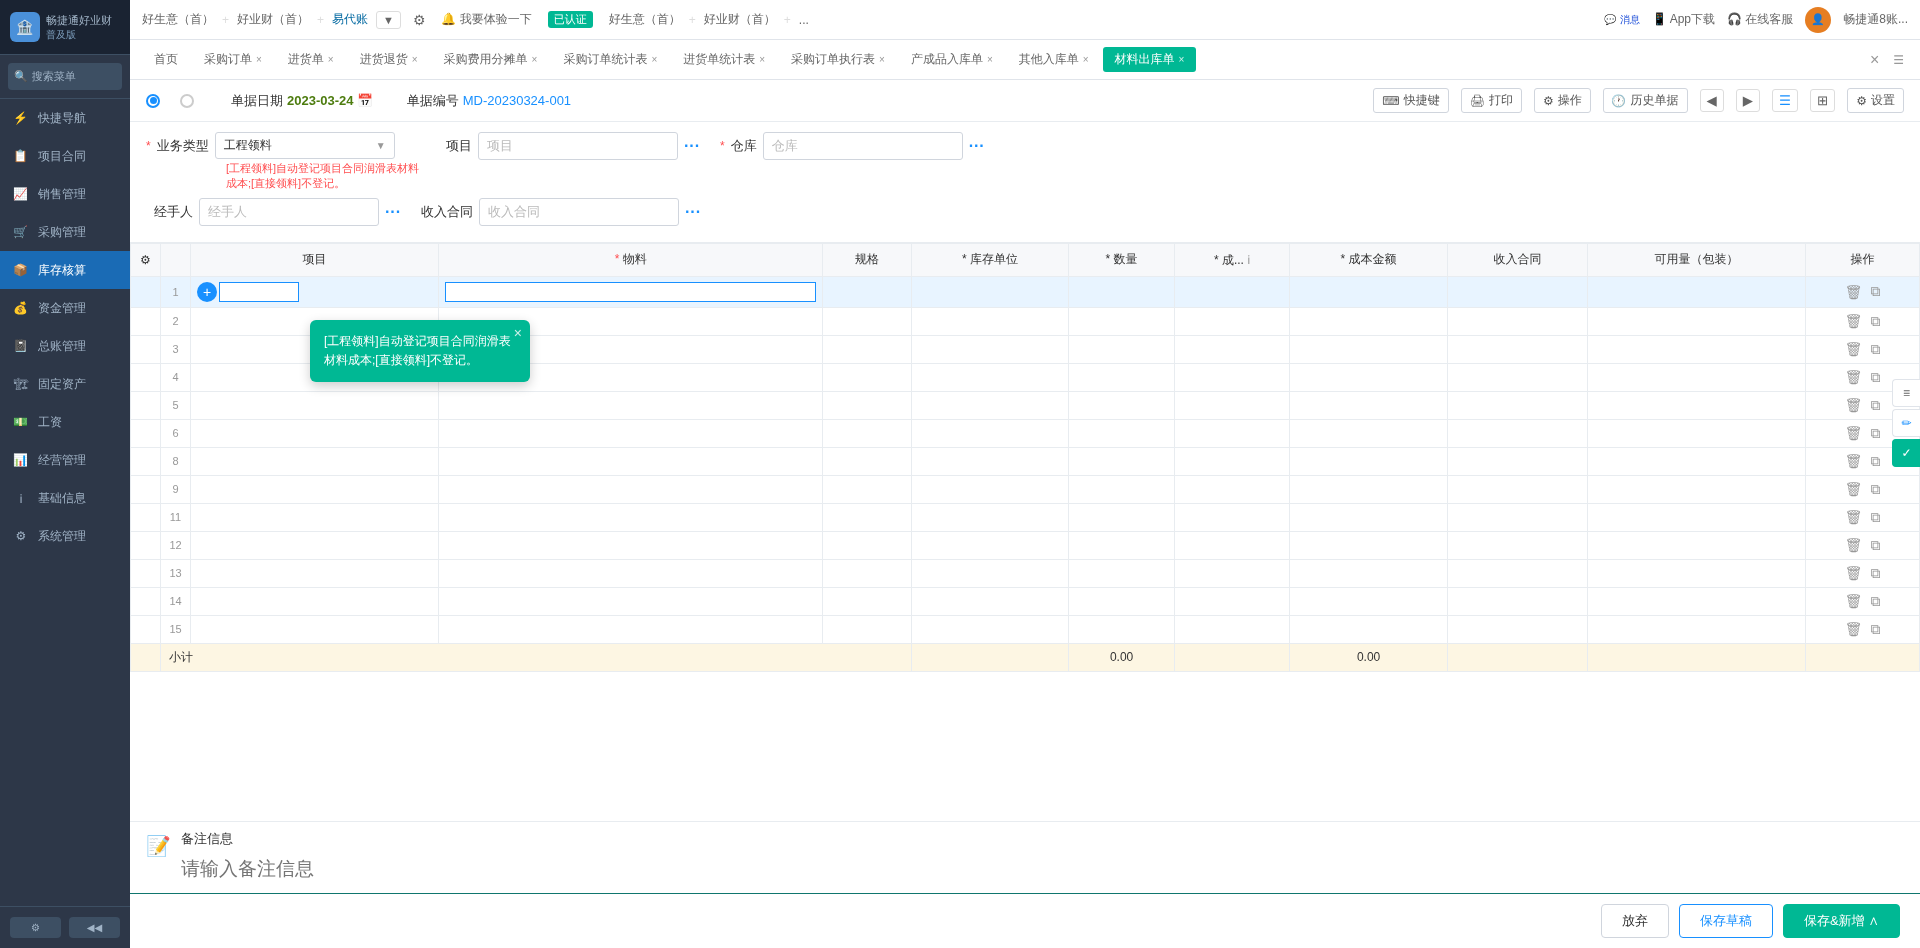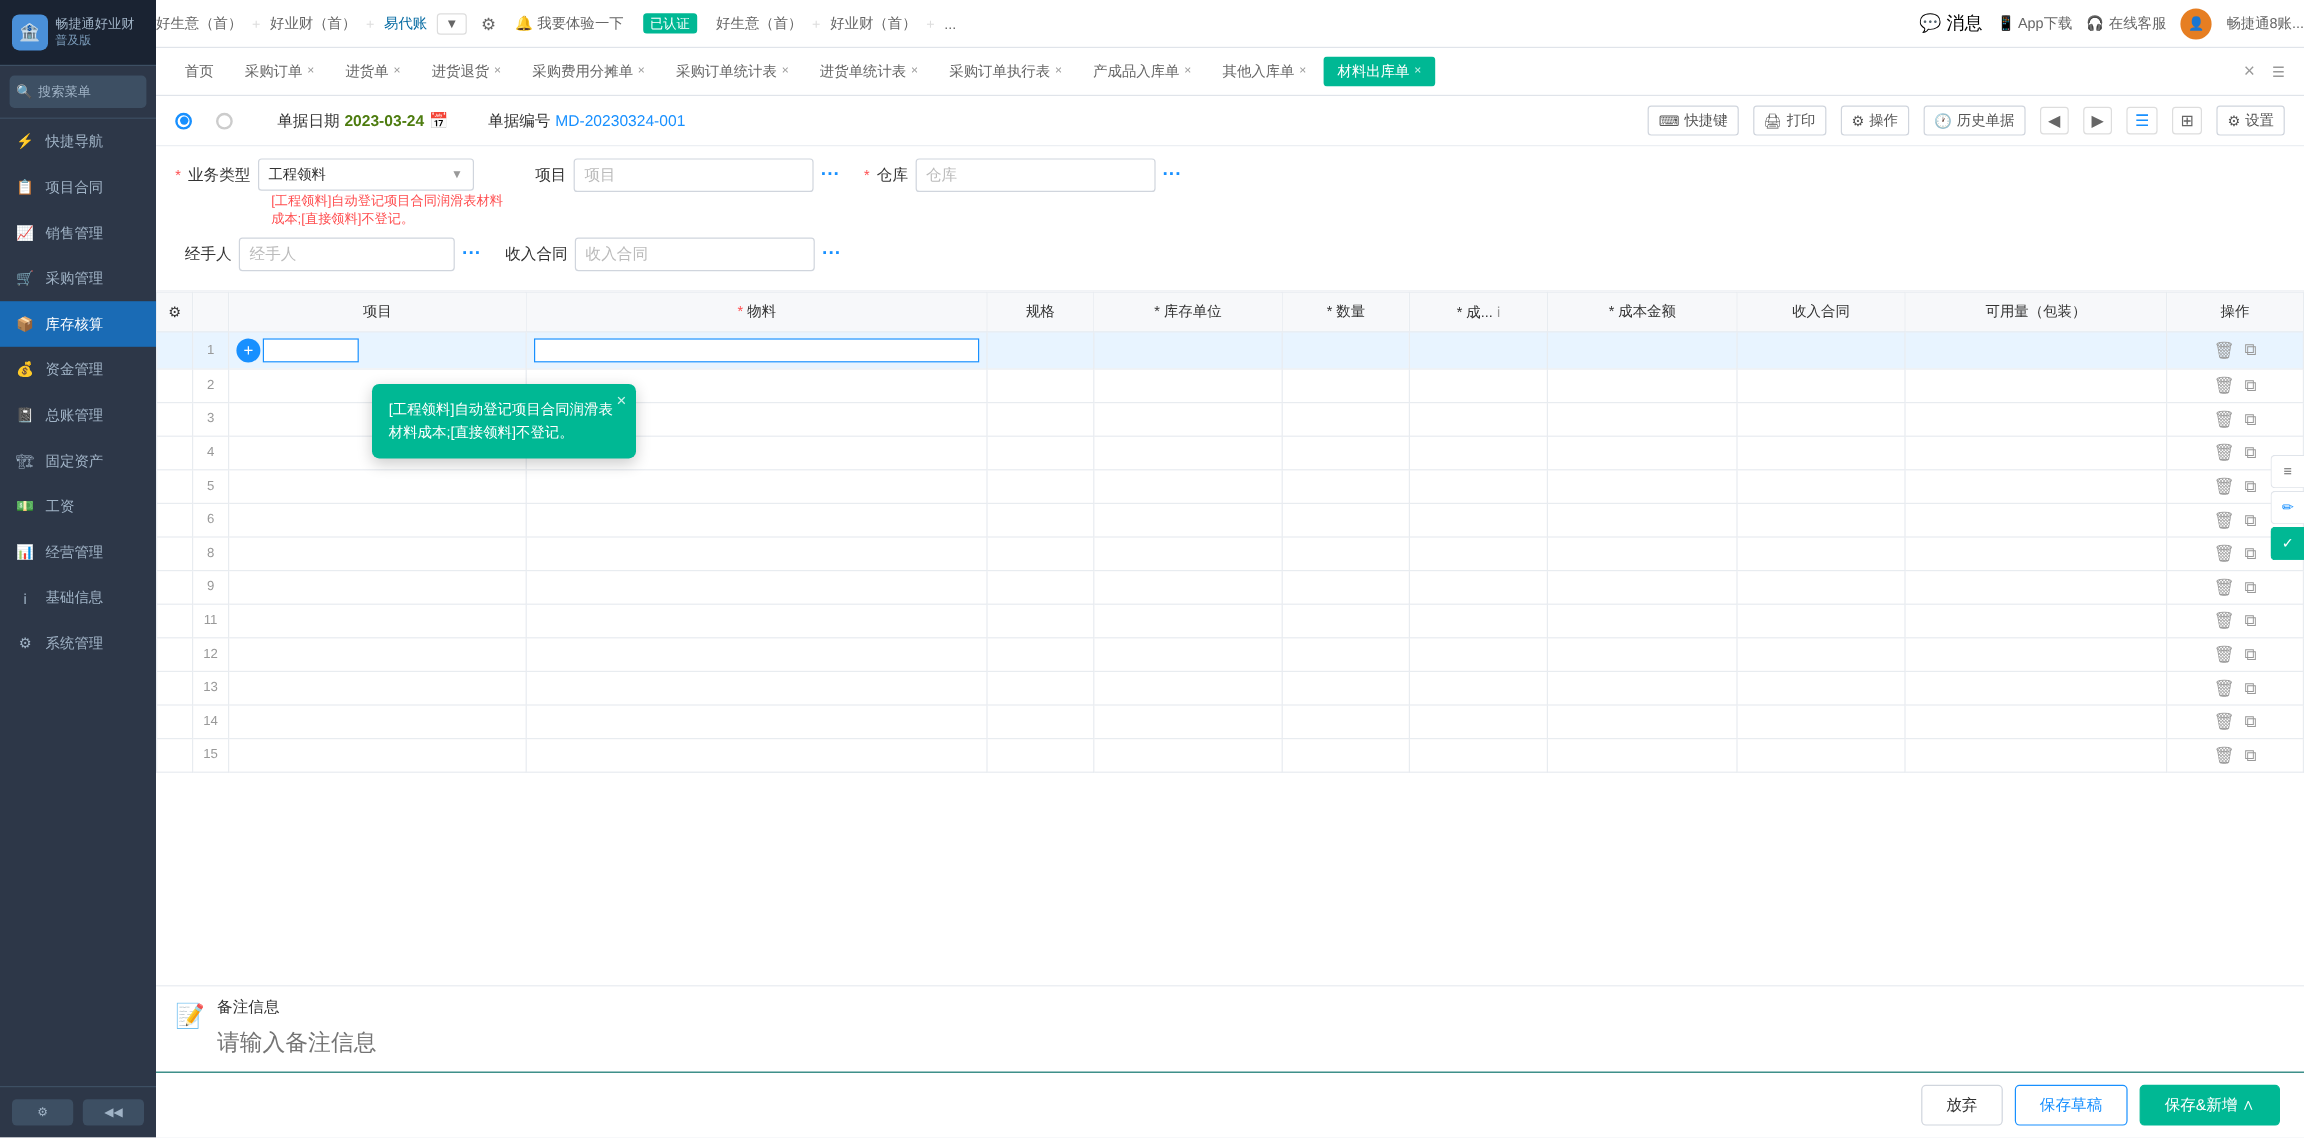--- a/index.html
+++ b/index.html
@@ -93,21 +93,21 @@
     .right-tool-btn { width: 28px; height: 28px; background: #fff; border: 1px solid #e0e4ea; border-right: none; display: flex; align-items: center; justify-content: center; cursor: pointer; color: #666; font-size: 12px; border-radius: 4px 0 0 4px; }
 
     
     ::-webkit-scrollbar { width: 6px; height: 6px; }
     ::-webkit-scrollbar-track { background: #f1f1f1; }
     ::-webkit-scrollbar-thumb { background: #ccc; border-radius: 3px; }
 
     .nav-separator { color: #ddd; }
     .green-badge { background: #00b894; color: #fff; padding: 1px 6px; border-radius: 3px; font-size: 11px; }
 
-    .top-header-bar { height: 40px; background: #fff; border-bottom: 1px solid #e0e4ea; display: flex; align-items: center; padding: 0 0; gap: 8px; flex-shrink: 0; }
+    .top-header-bar { height: 40px; background: #fff; border-bottom: 1px solid #e0e4ea; display: flex; align-items: center; padding: 0 12px; gap: 8px; flex-shrink: 0; }
   </style>
 </head>
 <body>
 
 <div class="app-container">
 
   <div class="sidebar">
     <div class="sidebar-logo">
       <div class="sidebar-logo-icon">🏦</div>
       <div class="sidebar-logo-text">
@@ -192,21 +192,21 @@
       <button style="background:none; border:none; cursor:pointer; font-size:14px; color:#666; margin-left:4px;">⚙</button>
       <span style="font-size:12px; color:#666; cursor:pointer; margin-left:8px;">🔔 我要体验一下</span>
       <span class="green-badge" style="margin-left:8px;">已认证</span>
       <span style="font-size:12px; color:#666; cursor:pointer; margin-left:8px;">好生意（首）</span>
       <span class="nav-separator">+</span>
       <span style="font-size:12px; color:#666; cursor:pointer;">好业财（首）</span>
       <span class="nav-separator">+</span>
       <span style="font-size:12px; color:#666; cursor:pointer;">...</span>
 
       <div style="margin-left: auto; display:flex; align-items:center; gap:12px;">
-        <span style="font-size:15px; color:#000000; cursor:pointer;">💬 消息</span>
+        <span style="font-size:10px; color:#1d4ed8; cursor:pointer;">💬 消息</span>
         <span style="font-size:12px; color:#666; cursor:pointer;">📱 App下载</span>
         <span style="font-size:12px; color:#666; cursor:pointer;">🎧 在线客服</span>
         <span style="width:26px; height:26px; background:#e67e22; border-radius:50%; display:inline-flex; align-items:center; justify-content:center; color:#fff; font-size:11px; cursor:pointer;">👤</span>
         <span style="font-size:12px; color:#666; cursor:pointer;">畅捷通8账...</span>
       </div>
     </div>
 
     <div class="top-bar">
       <div class="top-tabs">
         <div class="top-tab">
@@ -660,20 +660,31 @@
                 <td></td>
                 <td></td>
               <td>
                   <div class="action-cell">
                     <button class="icon-btn">🗑</button>
                     <button class="icon-btn">⧉</button>
                   </div>
                 </td>
             </tr>
 
+            <tr class="subtotal-row">
+              <td></td>
+              <td class="subtotal-label" colspan="4">小计</td>
+              <td></td>
+              <td>0.00</td>
+              <td></td>
+              <td>0.00</td>
+              <td></td>
+              <td></td>
+              <td></td>
+            </tr>
           </tbody>
         </table>
       </div>
 
       <div style="position:absolute; top:320px; left:310px; z-index:500; background:#00b894; color:#fff; border-radius:6px; padding:12px 14px; font-size:12px; line-height:1.6; max-width:220px; box-shadow:0 4px 12px rgba(0,0,0,0.2);">
         <button style="position:absolute; top:6px; right:8px; background:none; border:none; color:rgba(255,255,255,0.8); cursor:pointer; font-size:14px; line-height:1;">×</button>
         <span>[工程领料]自动登记项目合同润滑表材料成本;[直接领料]不登记。</span>
       </div>
 
       <div class="bottom-area">

